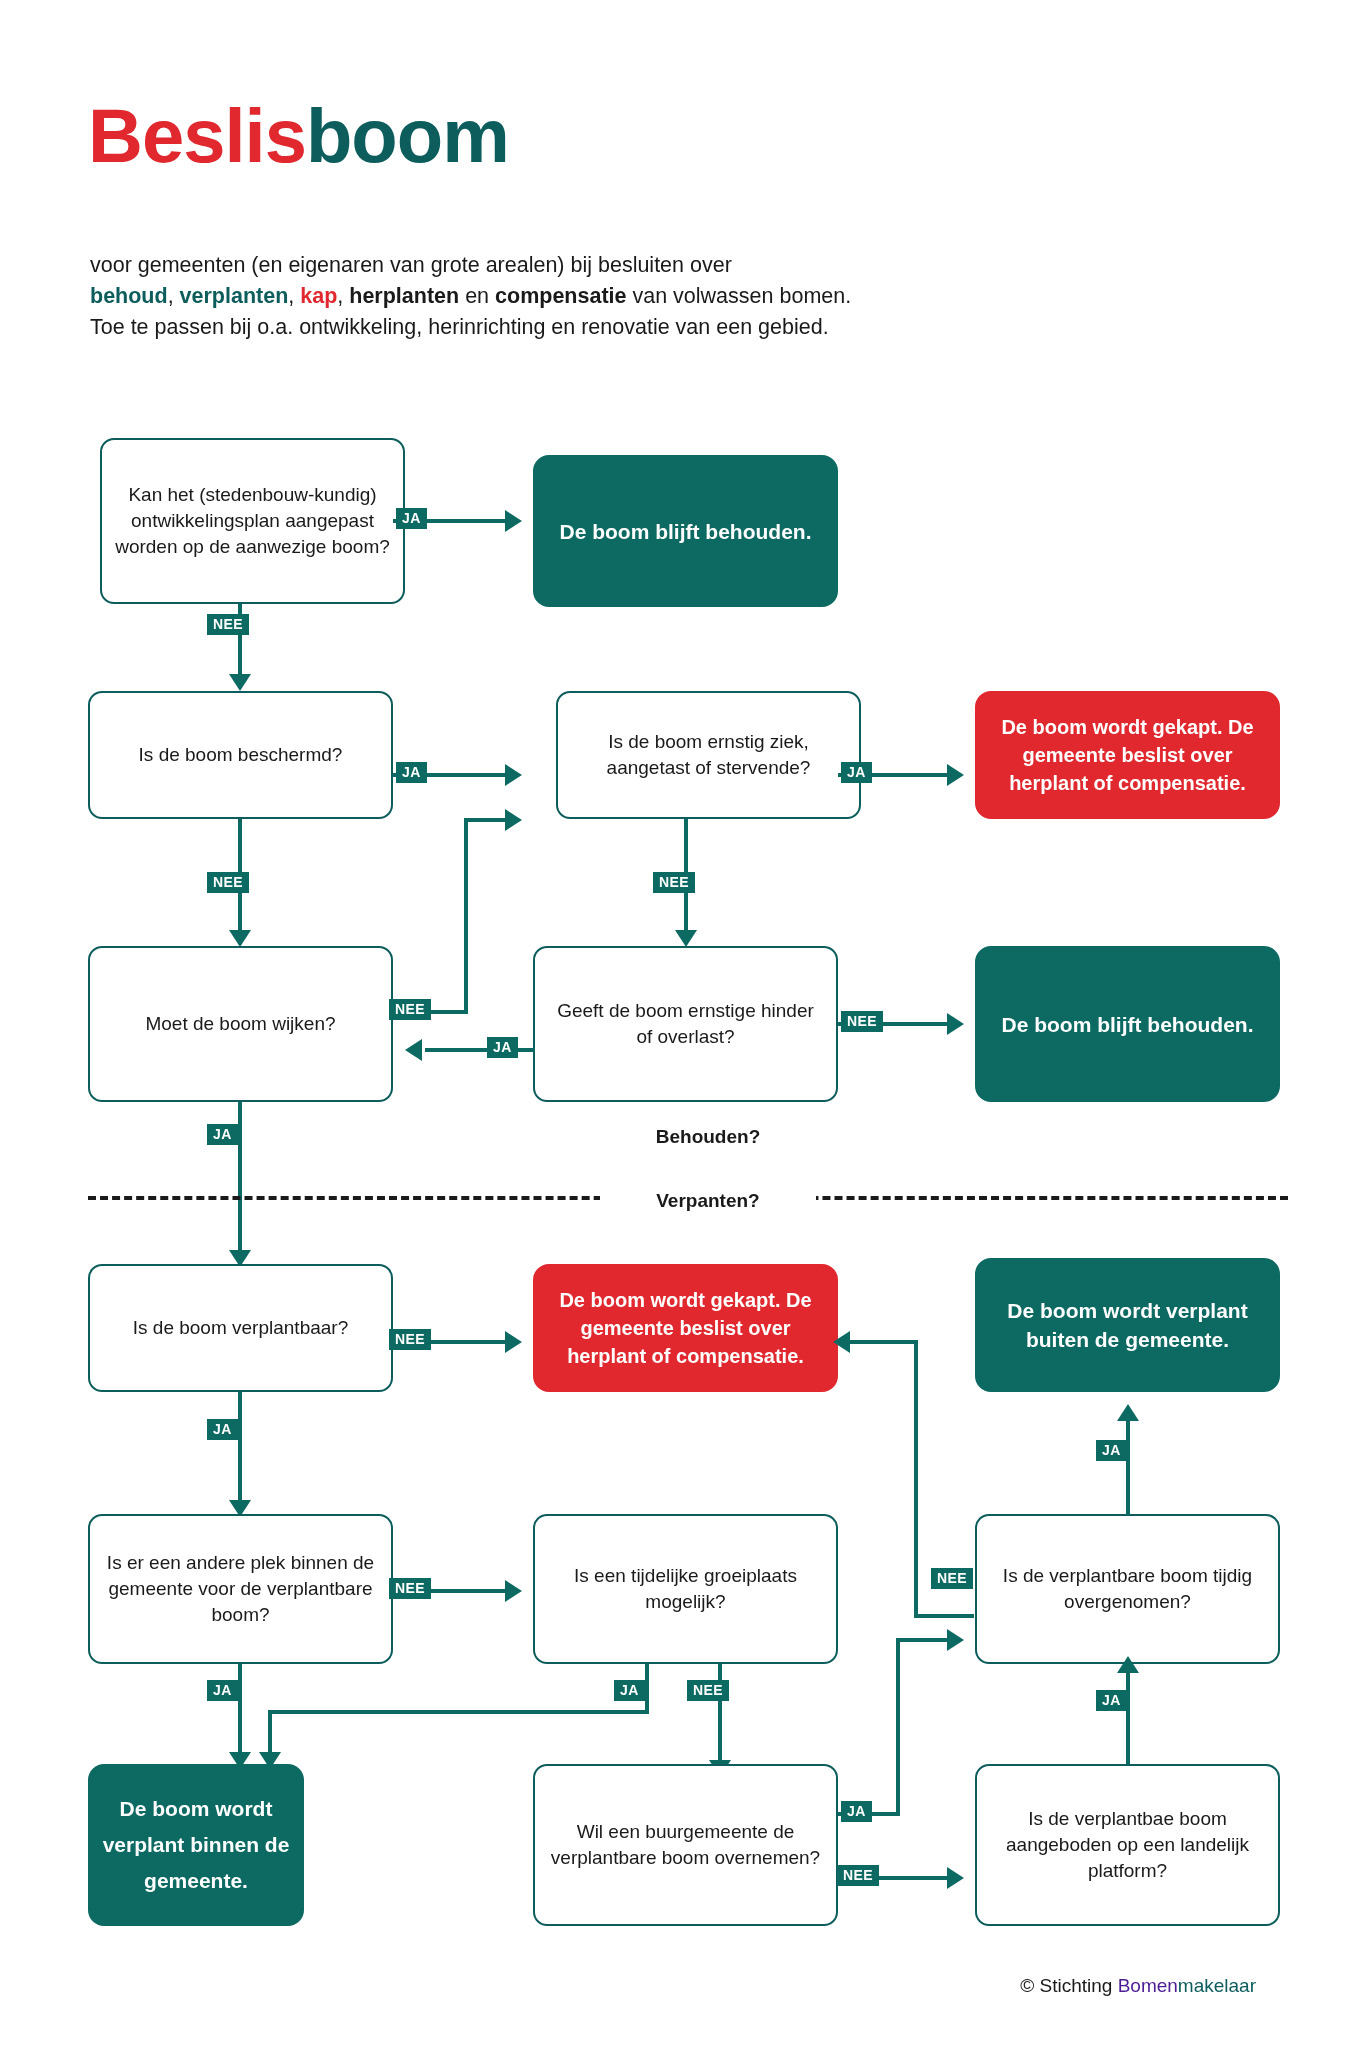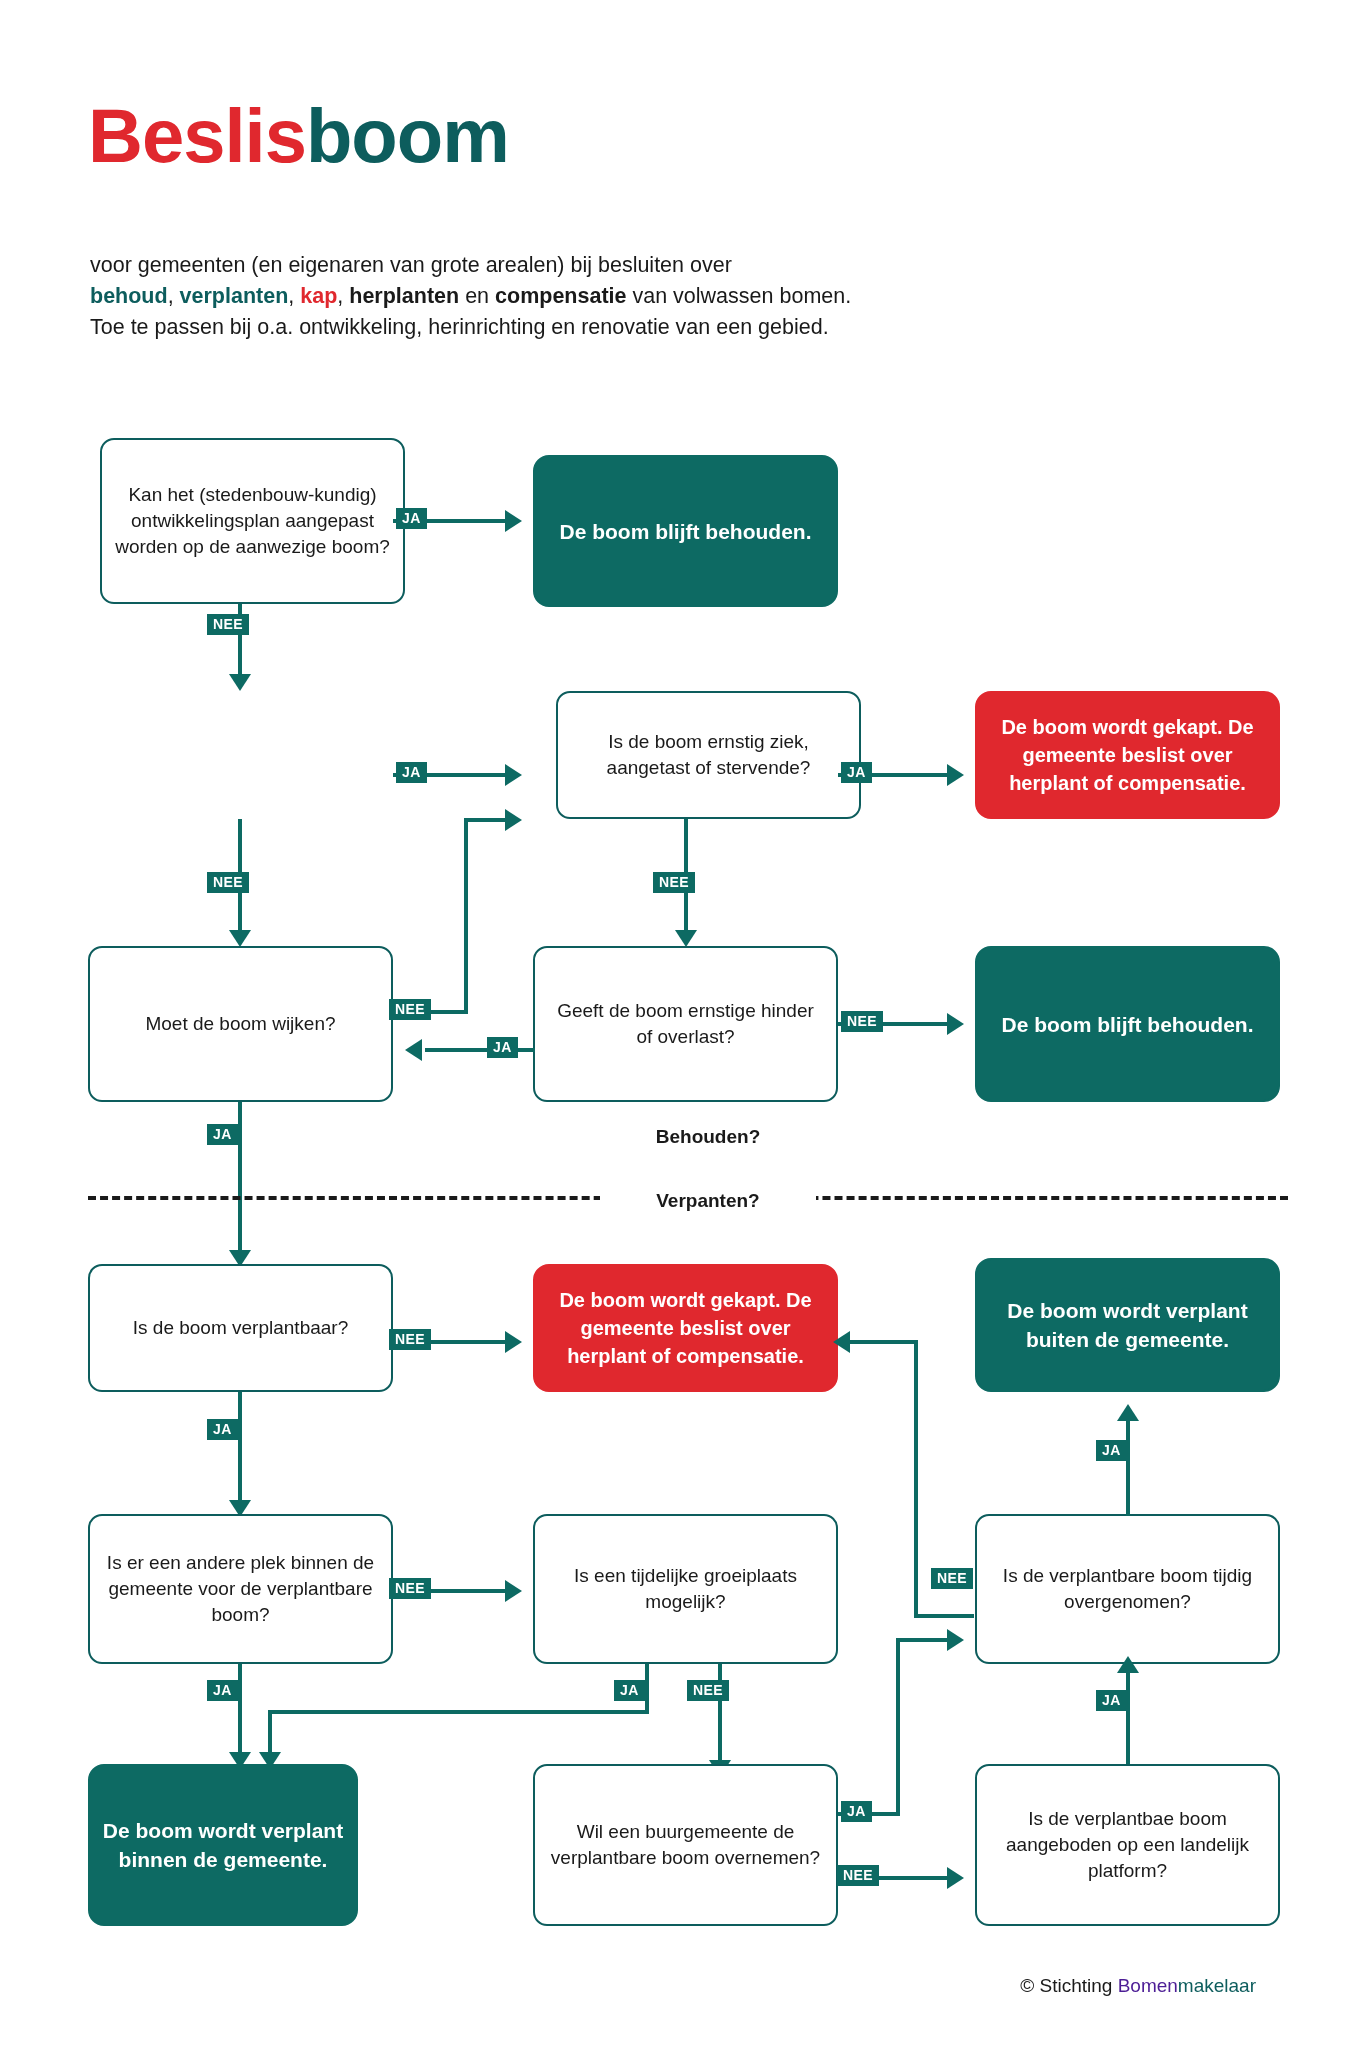--- a/index.html
+++ b/index.html
@@ -114,20 +114,21 @@
   <div class="node filled-teal" style="left:533px;top:455px;width:305px;height:152px;font-size:21px;line-height:29px;">De boom blijft behouden.</div>
 
   <div class="ln h" style="left:393px;top:519px;width:115px;"></div>
   <div class="arr r" style="left:505px;top:510px;"></div>
   <div class="lbl" style="left:396px;top:508px;">JA</div>
 
   <div class="ln v" style="left:238px;top:604px;height:78px;"></div>
   <div class="arr d" style="left:229px;top:674px;"></div>
   <div class="lbl" style="left:207px;top:614px;">NEE</div>
 
+  <div class="node" style="left:88px;top:691px;width:305px;height:128px;">Is de boom beschermd?</div>
 
   <div class="node" style="left:556px;top:691px;width:305px;height:128px;">Is de boom ernstig ziek, aangetast of stervende?</div>
 
   <div class="node filled-red" style="left:975px;top:691px;width:305px;height:128px;font-size:20px;line-height:28px;">De boom wordt gekapt. De gemeente beslist over herplant of compensatie.</div>
 
   <div class="ln h" style="left:393px;top:773px;width:115px;"></div>
   <div class="arr r" style="left:505px;top:764px;"></div>
   <div class="lbl" style="left:396px;top:762px;">JA</div>
 
   <div class="ln h" style="left:838px;top:773px;width:112px;"></div>
@@ -215,21 +216,21 @@
   <div class="lbl" style="left:614px;top:1680px;">JA</div>
 
   <div class="ln v" style="left:718px;top:1664px;height:108px;"></div>
   <div class="arr d" style="left:709px;top:1760px;"></div>
   <div class="lbl" style="left:687px;top:1680px;">NEE</div>
 
   <div class="ln v" style="left:1126px;top:1670px;height:104px;"></div>
   <div class="arr u" style="left:1117px;top:1656px;"></div>
   <div class="lbl" style="left:1096px;top:1690px;">JA</div>
 
-  <div class="node filled-teal" style="left:88px;top:1764px;width:270px;height:162px;font-size:21px;line-height:29px;">De boom wordt verplant binnen de gemeente.</div>
+  <div class="node filled-teal" style="left:88px;top:1764px;width:216px;height:162px;font-size:21px;line-height:36px;">De boom wordt verplant binnen de gemeente.</div>
 
   <div class="node" style="left:533px;top:1764px;width:305px;height:162px;">Wil een buurgemeente de verplantbare boom overnemen?</div>
 
   <div class="node" style="left:975px;top:1764px;width:305px;height:162px;">Is de verplantbae boom aangeboden op een landelijk platform?</div>
 
   <div class="ln h" style="left:838px;top:1812px;width:62px;"></div>
   <div class="ln v" style="left:896px;top:1638px;height:178px;"></div>
   <div class="ln h" style="left:896px;top:1638px;width:54px;"></div>
   <div class="arr r" style="left:947px;top:1629px;"></div>
   <div class="lbl" style="left:841px;top:1801px;">JA</div>

